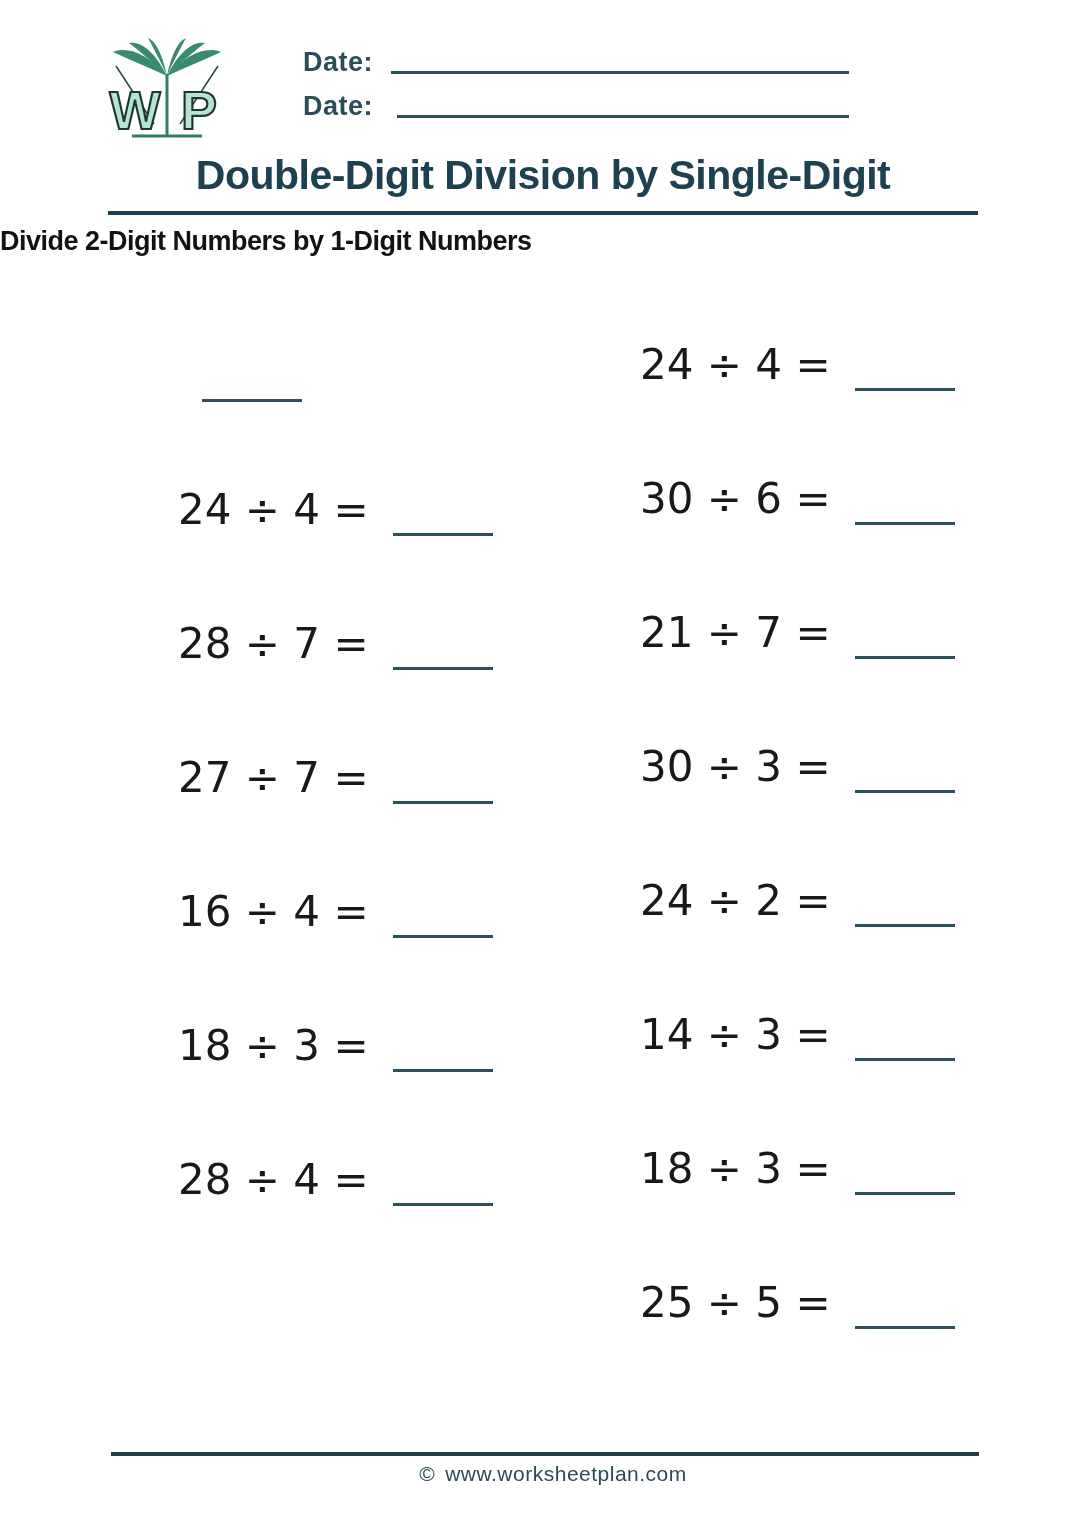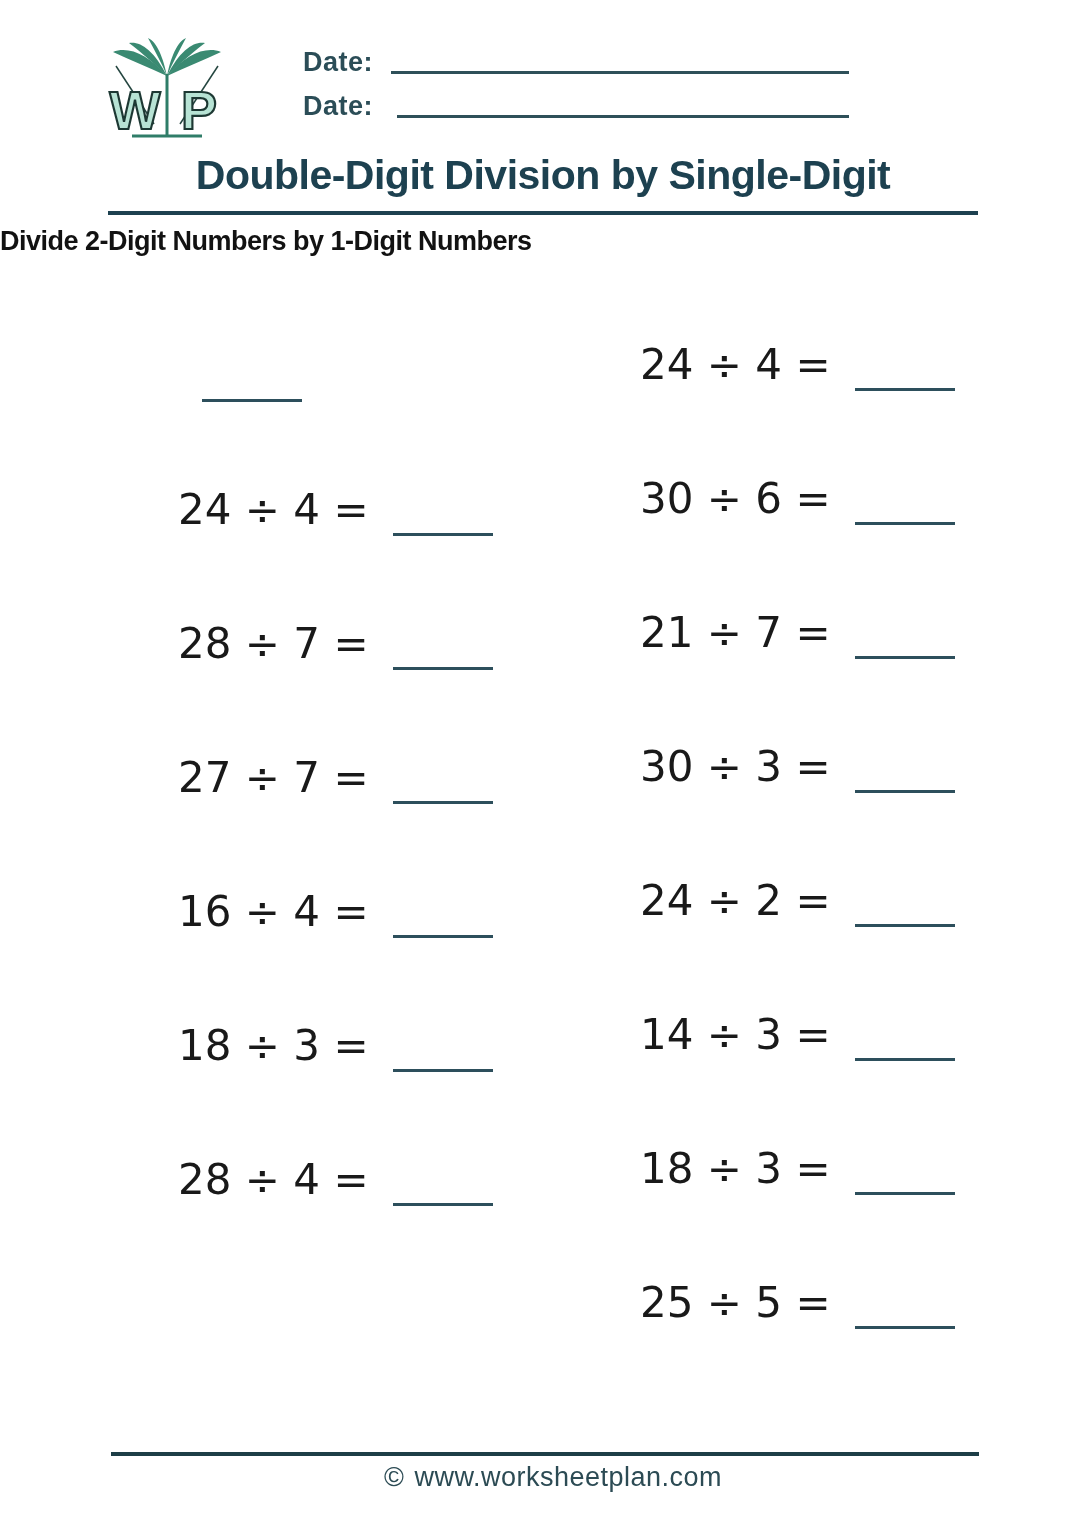--- a/index.html
+++ b/index.html
@@ -114,21 +114,21 @@
     left: 111px; top: 1452px;
     width: 868px;
     height: 0;
     border-bottom: 4px solid #1d3e47;
   }
   .footer-text {
     position: absolute;
     left: 0; top: 1462px;
     width: 100%;
     text-align: center;
-    font-size: 27px;
+    font-size: 21px;
     color: #2c4b54;
     letter-spacing: 0.5px;
     padding-left: 20px;
   }
   .footer-text .copy { margin-right: 10px; }
 </style>
 </head>
 <body>
 
 <div class="page">

